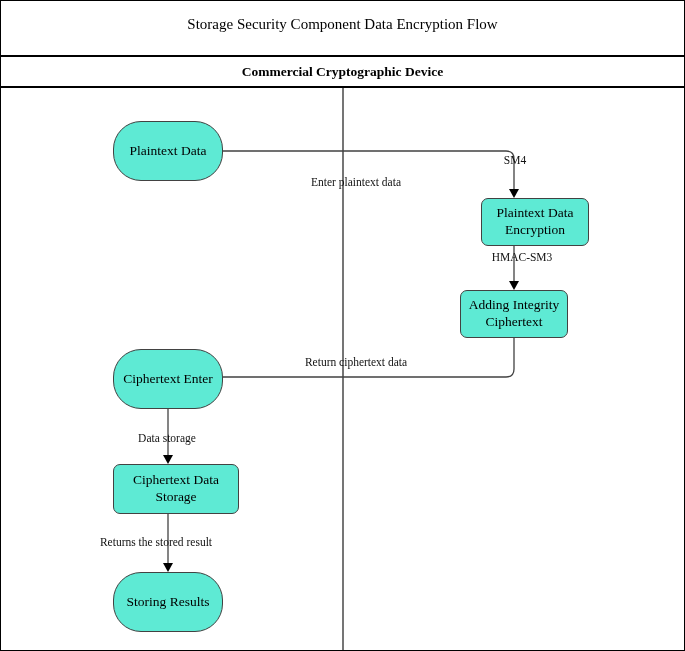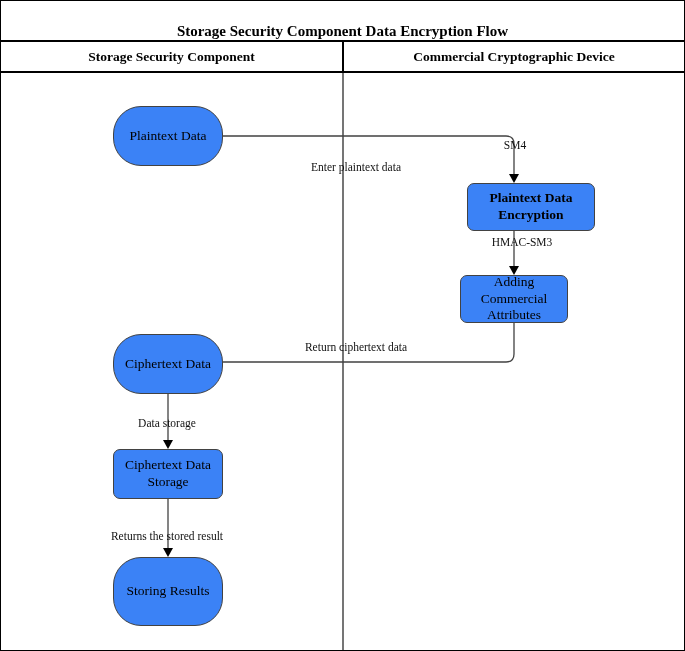--- a/index.html
+++ b/index.html
@@ -8,22 +8,22 @@
     width:683px;height:649px;
     border:1px solid #000;
     font-family:"Liberation Serif","DejaVu Serif",serif;
     color:#000;
     background:#fff;
     overflow:hidden;
   }
   .title-row{
     height:39px;
     border-bottom:2px solid #000;
-    display:flex;align-items:flex-end;justify-content:center;
-    font-weight:bold;font-size:15px;
+    display:flex;align-items:flex-start;justify-content:center;
+    font-weight:normal;font-size:15px;margin-top:15px;
   }
   .header-row{
     height:29px;
     border-bottom:2px solid #000;
     display:flex;
   }
   .lane-header{
     display:flex;align-items:center;justify-content:center;
     font-weight:bold;font-size:13.5px;
   }
@@ -35,21 +35,21 @@
   }
   .lane-divider{
     position:absolute;left:341px;top:0;bottom:0;width:2px;
     background:#757575;
   }
   .edges{position:absolute;left:0;top:0;width:683px;height:577px;}
   .node{
     position:absolute;
     box-sizing:border-box;
     border:1px solid #424242;
-    background:#3b82f6;
+    background:#5eead4;
     display:flex;align-items:center;justify-content:center;
     text-align:center;
     font-size:13.5px;line-height:1.25;
     padding:2px 6px;
   }
   .terminator{border-radius:28px;}
   .process{border-radius:7px;}
   .edge-label{
     position:absolute;
     transform:translateX(-50%);
@@ -62,21 +62,20 @@
 </head>
 <body>
 
 <div class="frame">
 
   <div class="title-row">
     <span>Storage Security Component Data Encryption Flow</span>
   </div>
 
   <div class="header-row">
-    <div class="lane-header left">Storage Security Component</div>
     <div class="lane-header right">Commercial Cryptographic Device</div>
   </div>
 
   <div class="body">
     <div class="lane-divider"></div>
 
     <svg class="edges" viewBox="0 0 683 577" xmlns="http://www.w3.org/2000/svg">
 
       <path d="M222,63 H505 Q513,63 513,71 V101" fill="none" stroke="#424242" stroke-width="1.3"></path>
       <polygon points="508,101 518,101 513,110" fill="#000"></polygon>
@@ -90,46 +89,46 @@
       <polygon points="162,367 172,367 167,376" fill="#000"></polygon>
 
       <path d="M167,426 V475" fill="none" stroke="#424242" stroke-width="1.3"></path>
       <polygon points="162,475 172,475 167,484" fill="#000"></polygon>
     </svg>
 
     <div class="node terminator" style="left:112px;top:33px;width:110px;height:60px;">
       <span>Plaintext Data</span>
     </div>
 
-    <div class="node process" style="left:466px;top:110px;width:128px;height:48px;font-weight:bold;">
+    <div class="node process" style="left:480px;top:110px;width:108px;height:48px;">
       <span>Plaintext Data Encryption</span>
     </div>
 
     <div class="node process" style="left:459px;top:202px;width:108px;height:48px;">
-      <span>Adding Commercial Attributes</span>
+      <span>Adding Integrity Ciphertext</span>
     </div>
 
     <div class="node terminator" style="left:112px;top:261px;width:110px;height:60px;">
-      <span>Ciphertext Data</span>
+      <span>Ciphertext Enter</span>
     </div>
 
-    <div class="node process" style="left:112px;top:376px;width:110px;height:50px;">
+    <div class="node process" style="left:112px;top:376px;width:126px;height:50px;">
       <span>Ciphertext Data Storage</span>
     </div>
 
-    <div class="node terminator" style="left:112px;top:484px;width:110px;height:69px;font-family:Liberation Serif, serif;">
+    <div class="node terminator" style="left:112px;top:484px;width:110px;height:60px;font-family:Liberation Serif, serif;">
       <span>Storing Results</span>
     </div>
 
     <div class="edge-label" style="left:355px;top:88px;">Enter plaintext data</div>
 
     <div class="edge-label" style="left:514px;top:66px;">SM4</div>
 
     <div class="edge-label" style="left:521px;top:163px;">HMAC-SM3</div>
 
     <div class="edge-label" style="left:355px;top:268px;font-family:Liberation Serif, serif;">Return ciphertext data</div>
 
     <div class="edge-label" style="left:166px;top:344px;">Data storage</div>
 
-    <div class="edge-label" style="left:166px;top:448px;margin-top:9px;">Returns the stored result</div>
+    <div class="edge-label" style="left:155px;top:448px;">Returns the stored result</div>
 
   </div>
 </div>
 
 </body></html>

